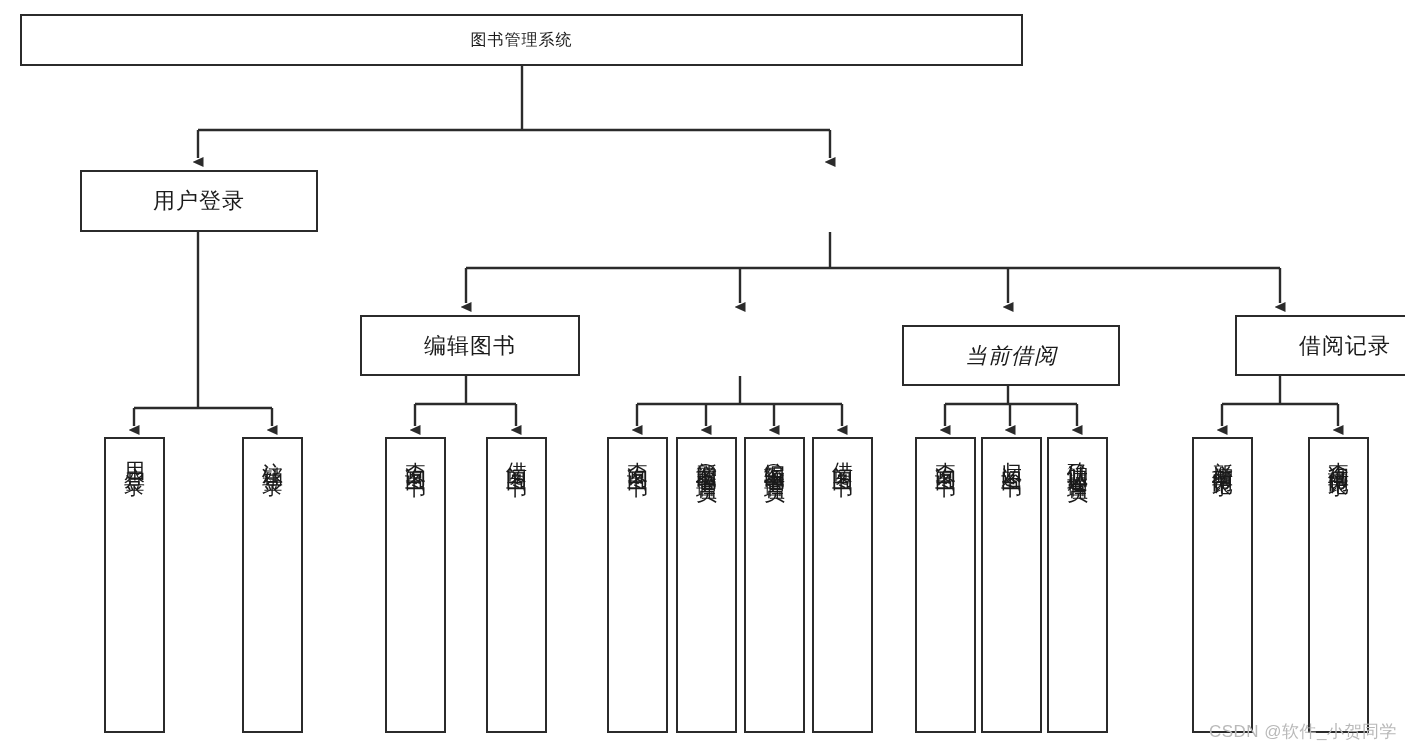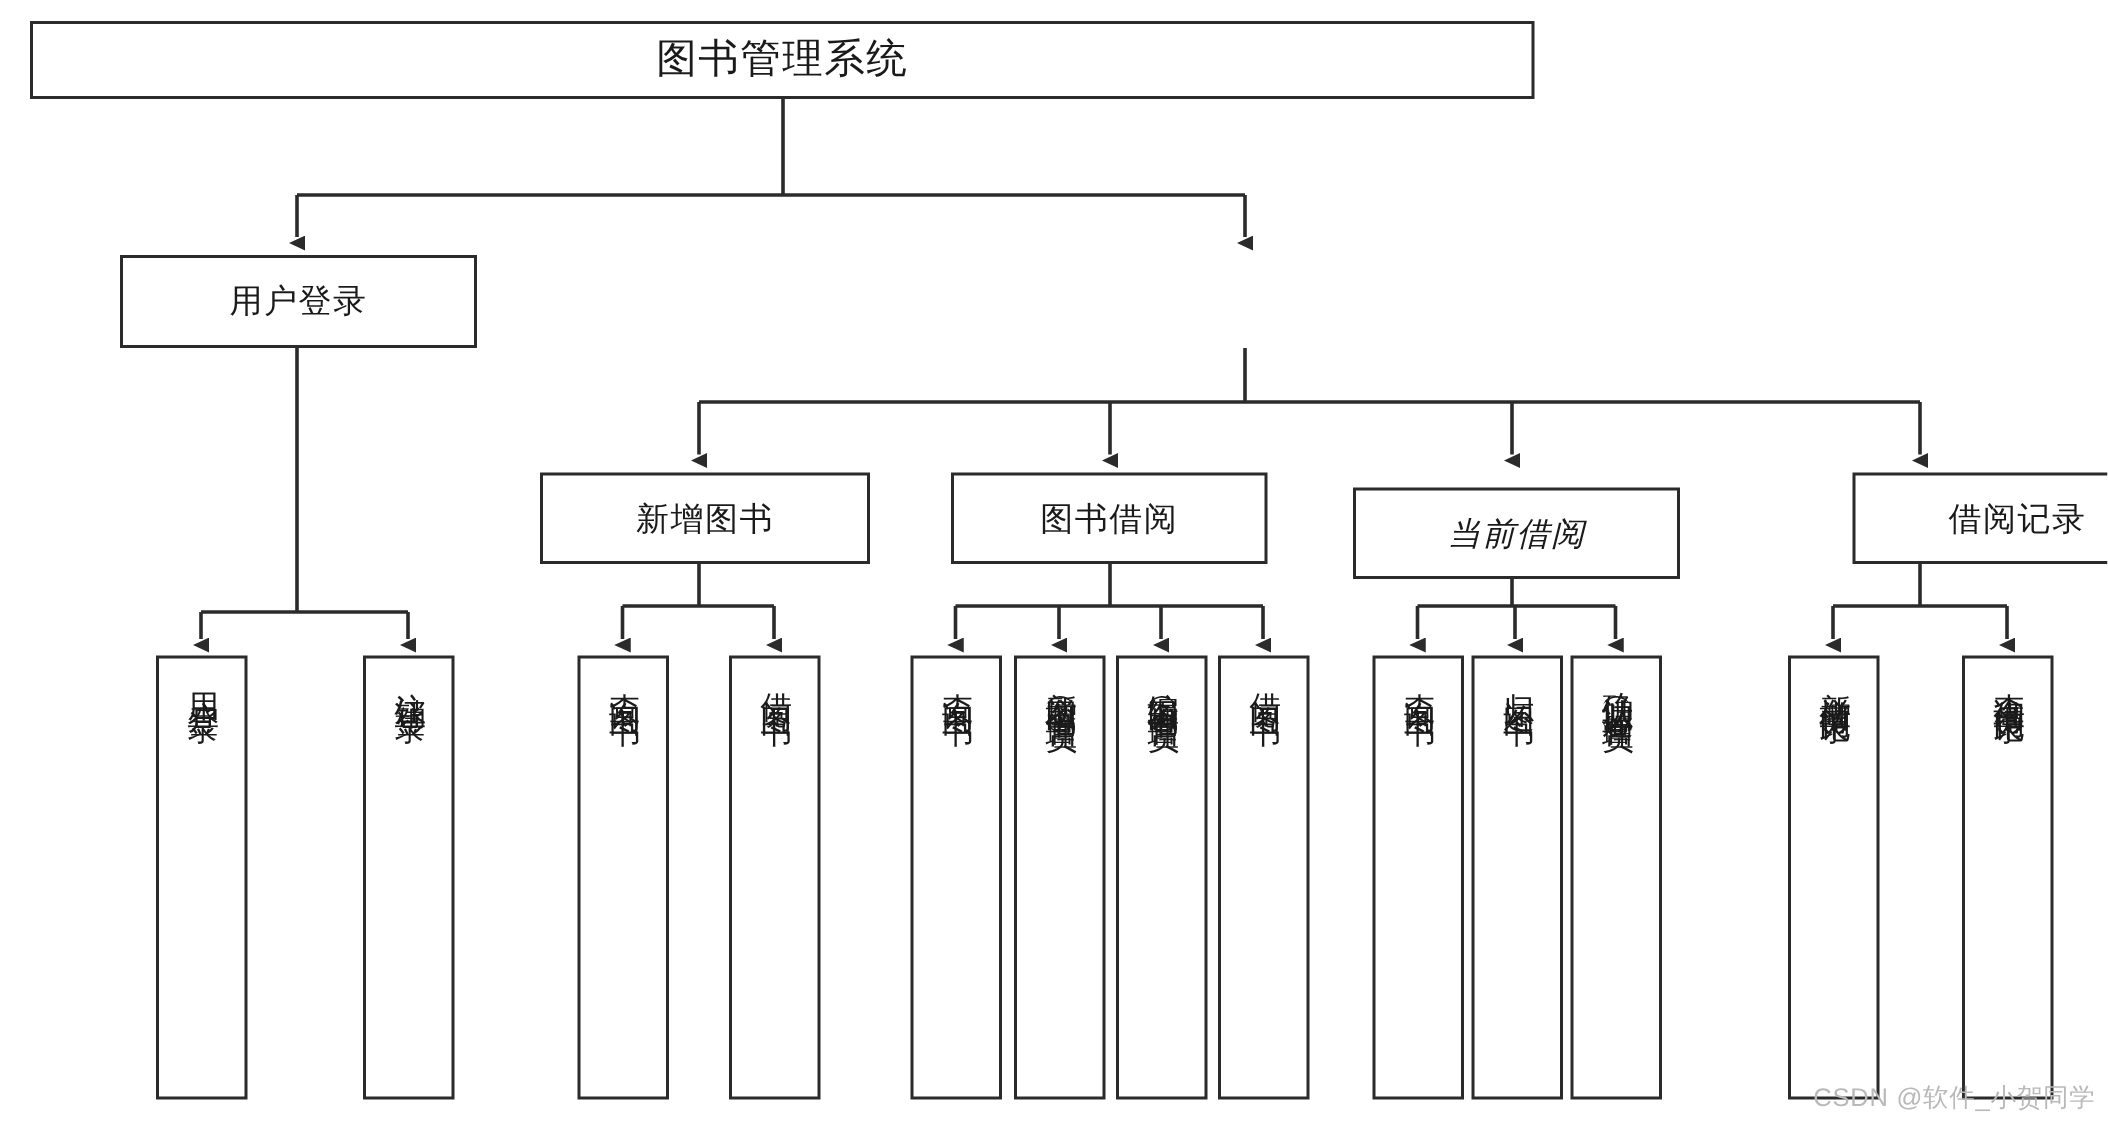--- a/index.html
+++ b/index.html
@@ -44,21 +44,21 @@
     color: #1a1a1a;
   }
   
   .node.horiz .node-label {
     writing-mode: horizontal-tb;
     font-size: 22px;
     letter-spacing: 1px;
     padding: 0 4px;
   }
   .node.root .node-label {
-    font-size: 27px;
+    font-size: 16px;
   }
   
   .node.leaf {
     align-items: flex-start;
     padding-top: 6px;
   }
   .node.leaf .node-label {
     writing-mode: vertical-rl;
     text-orientation: upright;
     font-size: 21px;
@@ -138,24 +138,21 @@
 
   <div class="node horiz root" style="left:20px; top:14px; width:1003px; height:52px;">
     <span class="node-label">图书管理系统</span>
   </div>
 
   <div class="node horiz" style="left:80px; top:170px; width:238px; height:62px;">
     <span class="node-label">用户登录</span>
   </div>
 
   <div class="node horiz" style="left:360px; top:315px; width:220px; height:61px;">
-    <span class="node-label">新增图书</span>
-  </div>
-  <div class="node horiz" style="left:634px; top:315px; width:211px; height:61px;">
-    <span class="node-label">图书借阅</span>
+    <span class="node-label">编辑图书</span>
   </div>
   <div class="node horiz" style="left:902px; top:325px; width:218px; height:61px;font-style:italic;">
     <span class="node-label">当前借阅</span>
   </div>
   <div class="node horiz" style="left:1235px; top:315px; width:220px; height:61px;">
     <span class="node-label">借阅记录</span>
   </div>
 
   <div class="node leaf" style="left:104px; top:437px; width:61px; height:296px;">
     <span class="node-label">用户登录</span>

